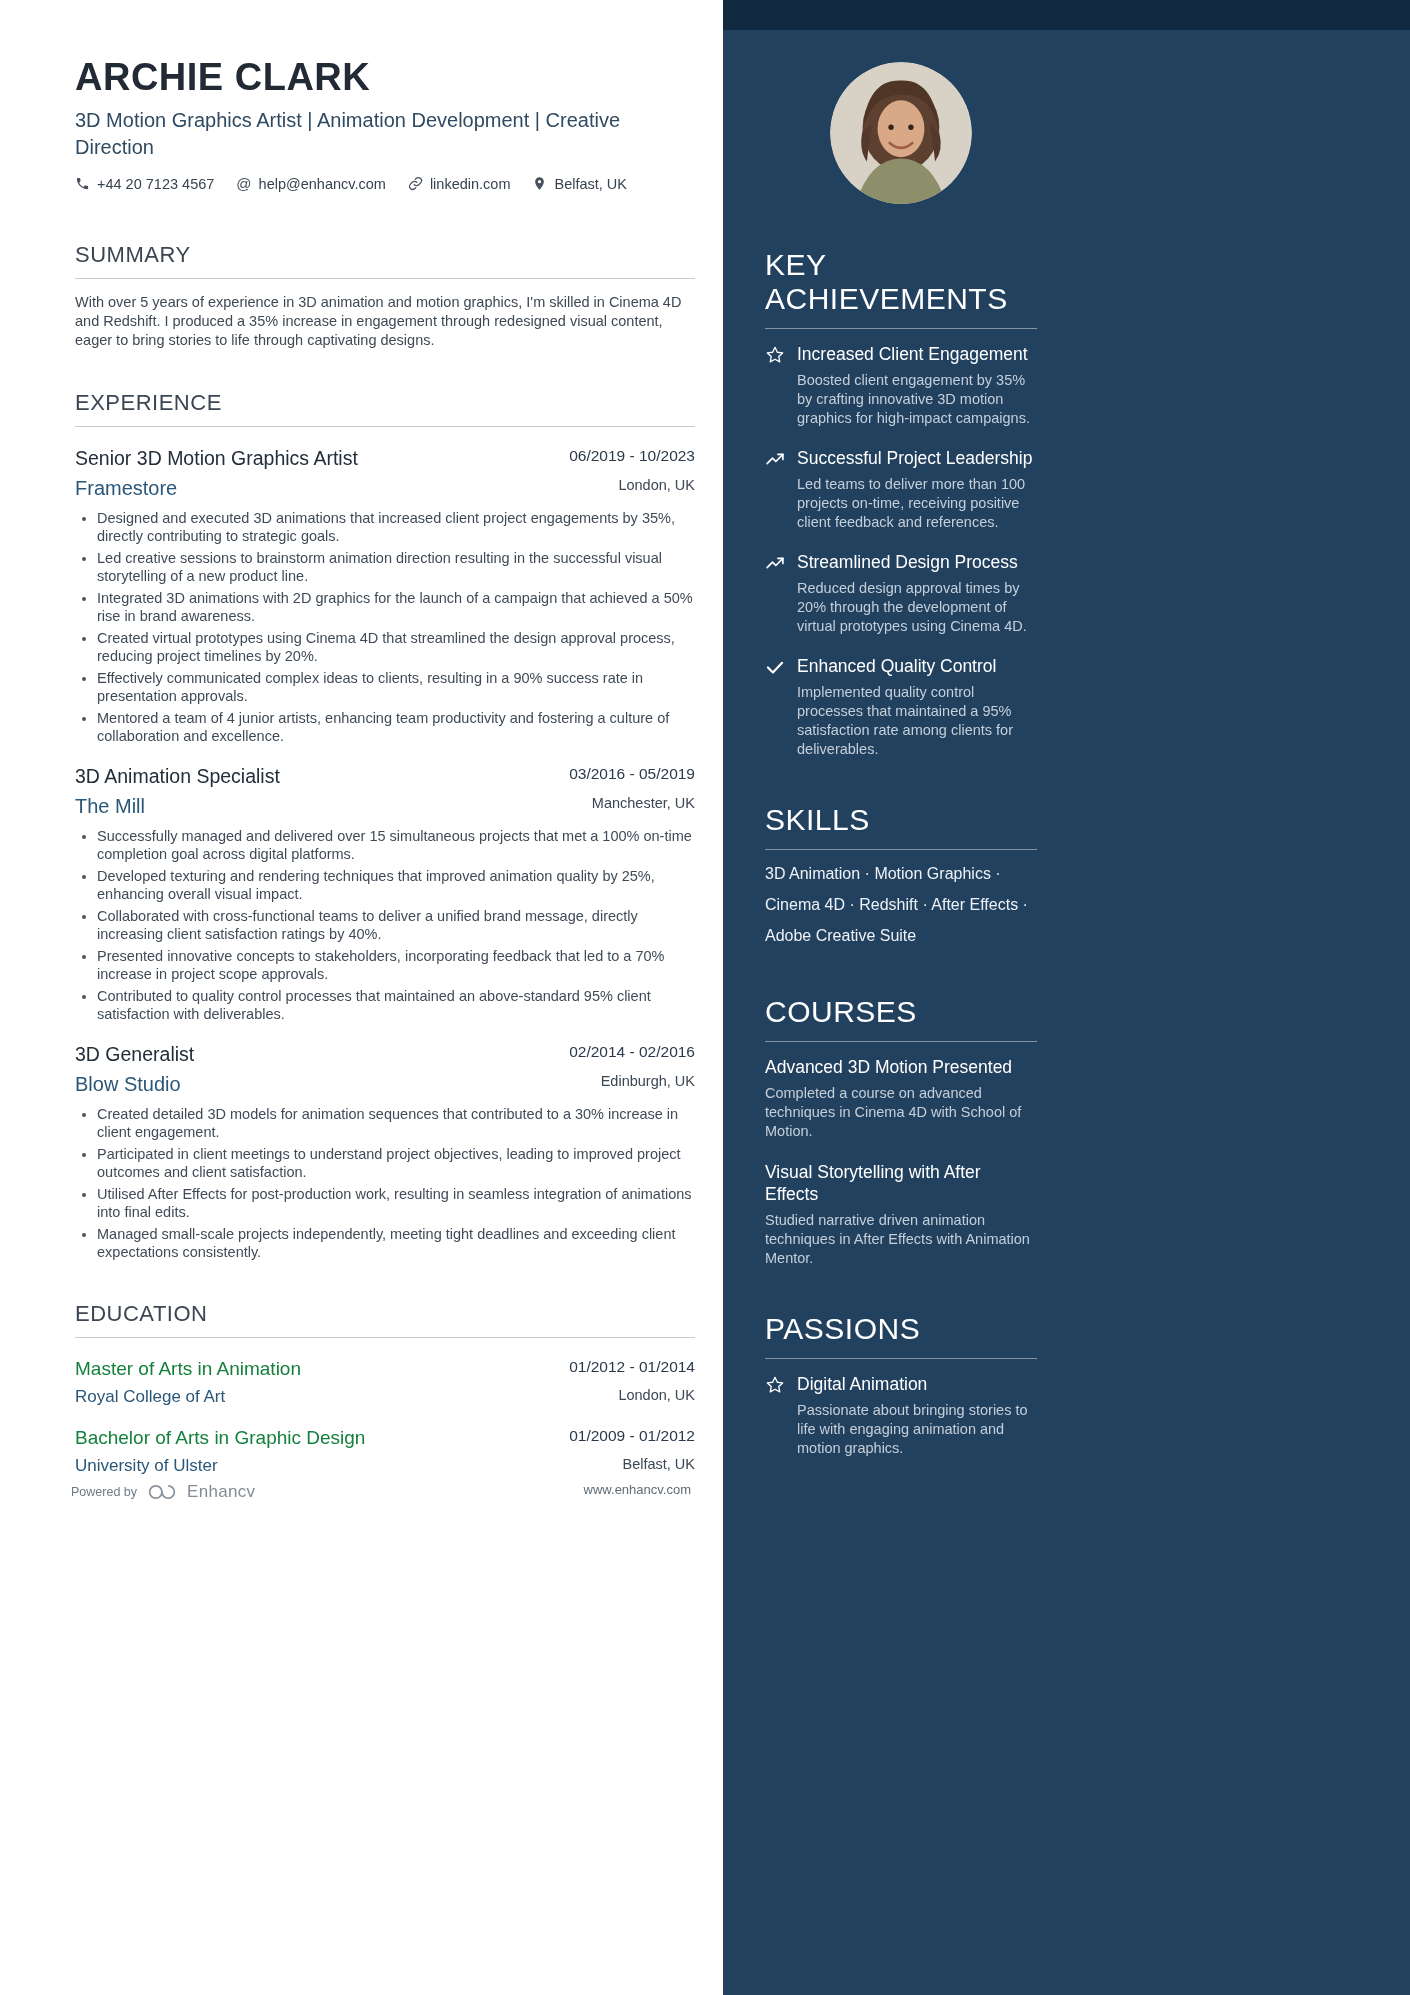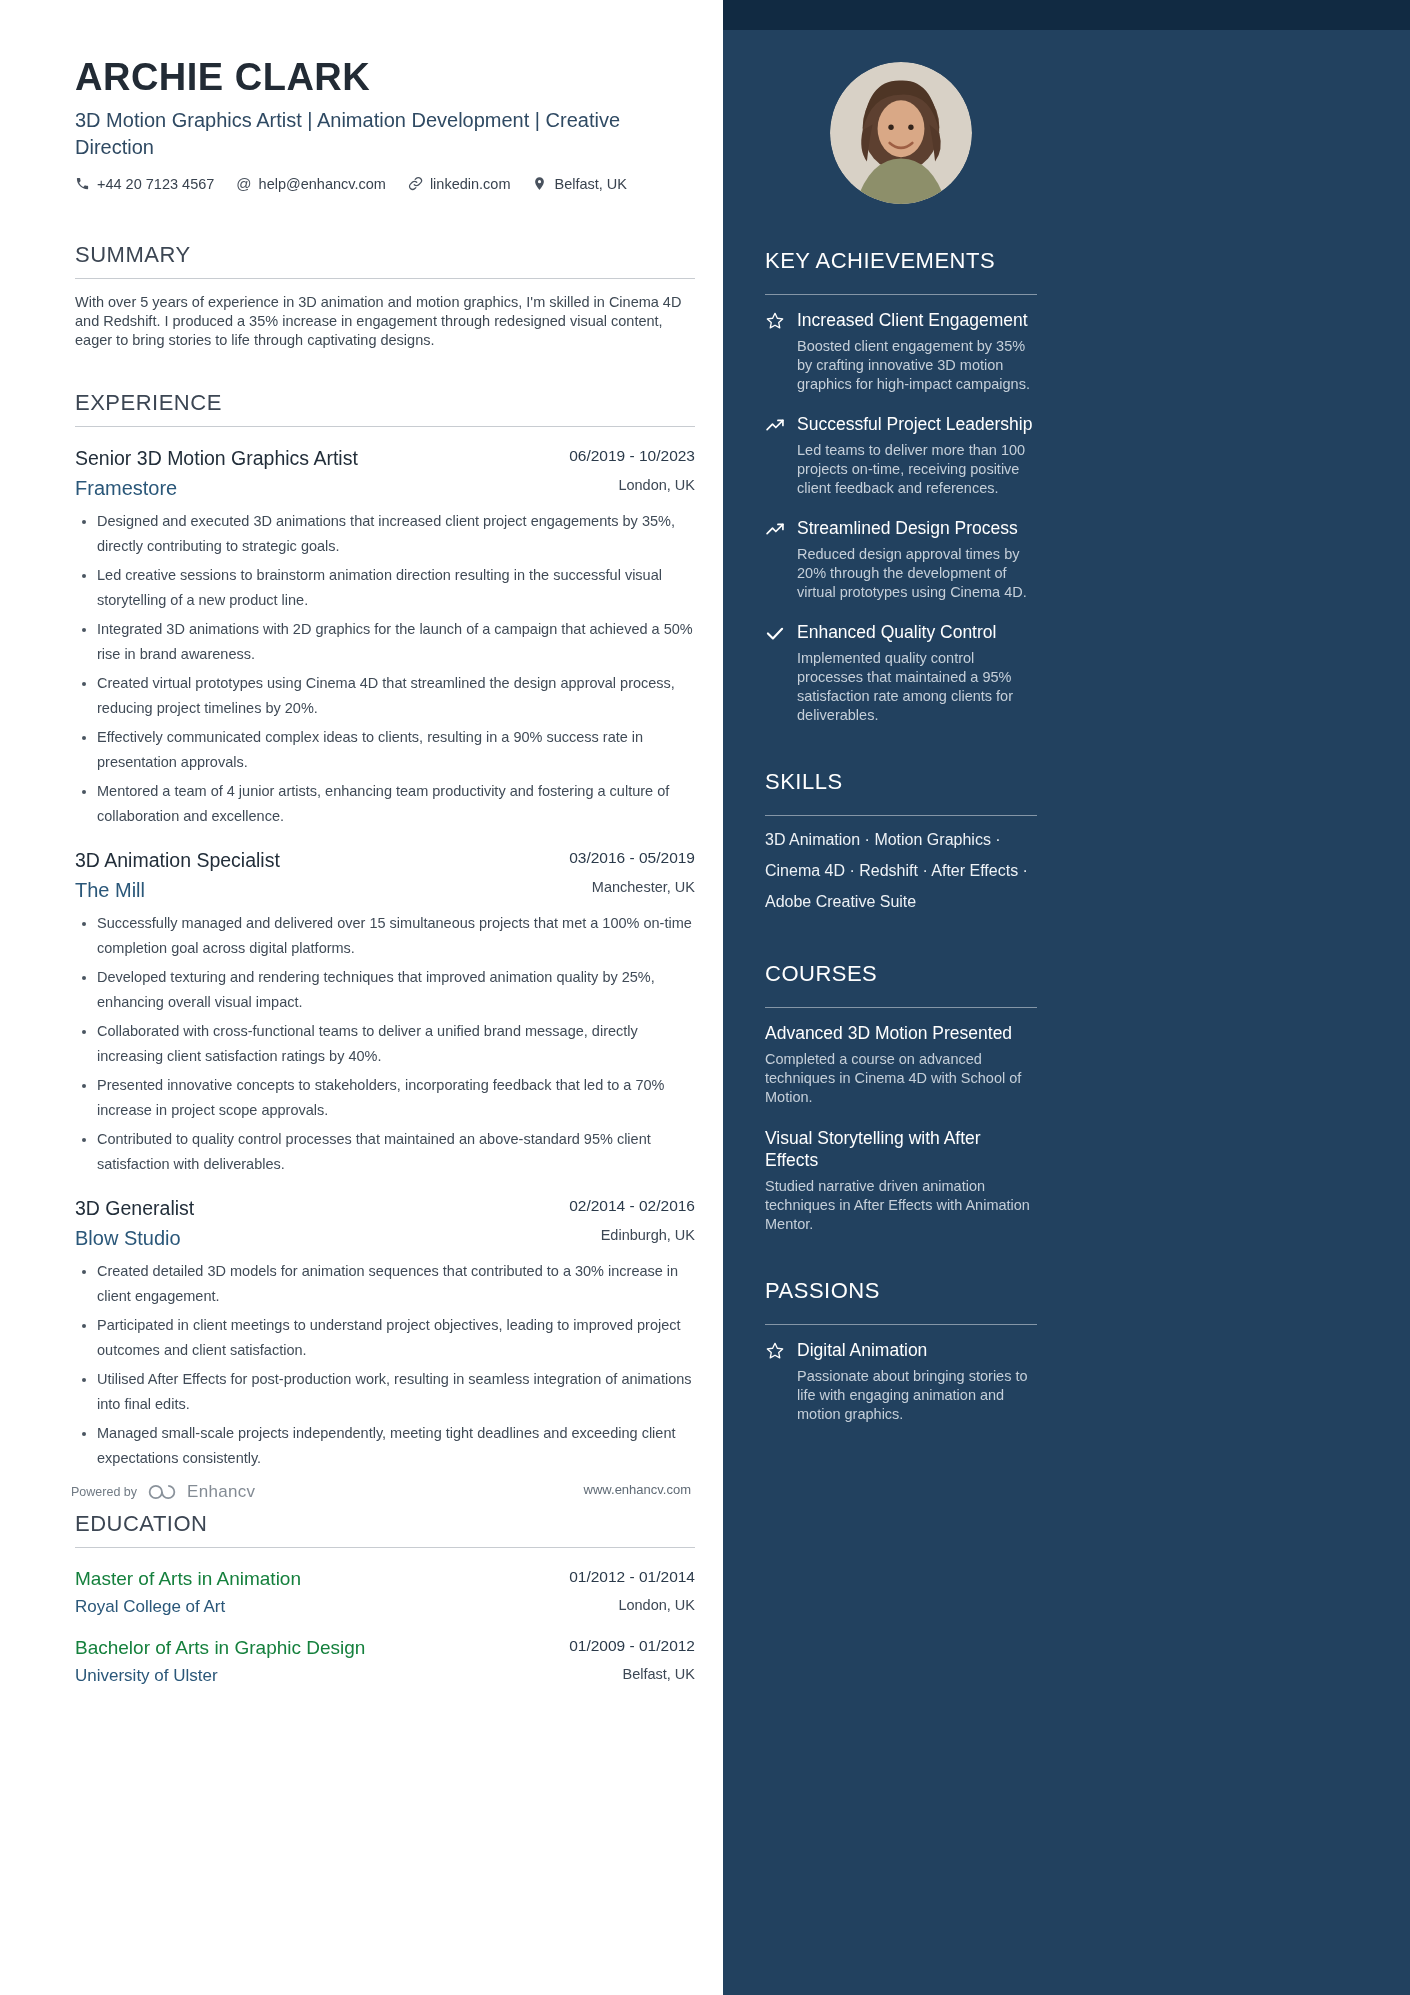--- a/index.html
+++ b/index.html
@@ -15,22 +15,22 @@
     position:absolute; top:0; right:0; width:687px; height:1995px;
     background:#22415f;
   }
   .sidebar-band { height:30px; width:100%; background:#112a42; }
   .sidebar-content { width:272px; margin-left:42px; }
   .photo-wrap { width:142px; height:142px; margin:32px auto 0 auto; border-radius:50%; overflow:hidden; }
   .photo-wrap svg { display:block; width:100%; height:100%; }
 
   .side-section { margin-top:44px; }
   .side-heading {
-    font-size:22px; font-weight:400; color:#ffffff; letter-spacing:.5px;
-    padding-bottom:20px; border-bottom:1px solid rgba(255,255,255,.45);
+    font-size:30px; font-weight:400; color:#ffffff; letter-spacing:.5px;
+    padding-bottom:12px; border-bottom:1px solid rgba(255,255,255,.45);
   }
   .side-items { margin-top:14px; }
 
   .ach-item { display:flex; margin-bottom:19px; }
   .ach-icon { width:32px; flex:0 0 32px; padding-top:2px; color:#ffffff; }
   .ach-icon svg { width:20px; height:20px; }
   .ach-text { flex:1; }
   .ach-title { font-size:17.5px; line-height:22px; color:#ffffff; margin-bottom:6px; }
   .ach-body { font-size:14.5px; line-height:19px; color:#c5cfd9; }
 
@@ -65,21 +65,21 @@
   .summary-text { margin-top:14px; font-size:14.5px; line-height:19px; color:#3e4954; }
 
   .job { margin-top:20px; }
   .row { display:flex; justify-content:space-between; align-items:flex-start; }
   .job-title { font-size:19.5px; color:#222e3a; }
   .job-dates { font-size:15.5px; color:#2b3a4a; white-space:nowrap; }
   .company-row { margin-top:7px; }
   .company { font-size:20px; color:#2a5779; }
   .location { font-size:14.5px; color:#3c4754; }
   ul.bullets { margin-top:9px; padding-left:22px; list-style:disc; }
-  ul.bullets li { font-size:14.5px; line-height:25px; color:#404b57; margin-bottom:4px; }
+  ul.bullets li { font-size:14.5px; line-height:18px; color:#404b57; margin-bottom:4px; }
   ul.bullets li::marker { color:#4a5561; }
 
   .edu-item { margin-top:20px; }
   .edu-title { font-size:19px; color:#15803d; }
   .edu-school { font-size:17px; color:#2a5779; }
 
   
   .footer {
     position:absolute; left:71px; top:1482px; width:620px;
     display:flex; justify-content:space-between; align-items:flex-start;

